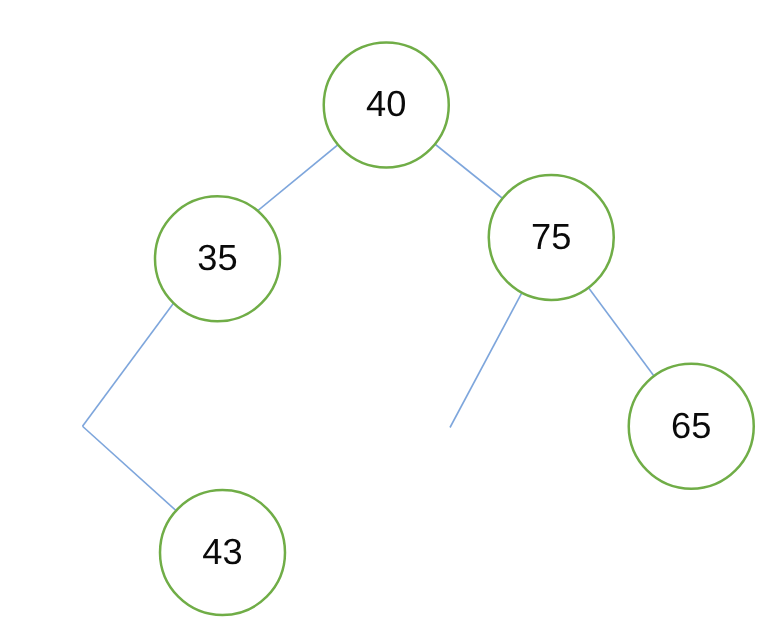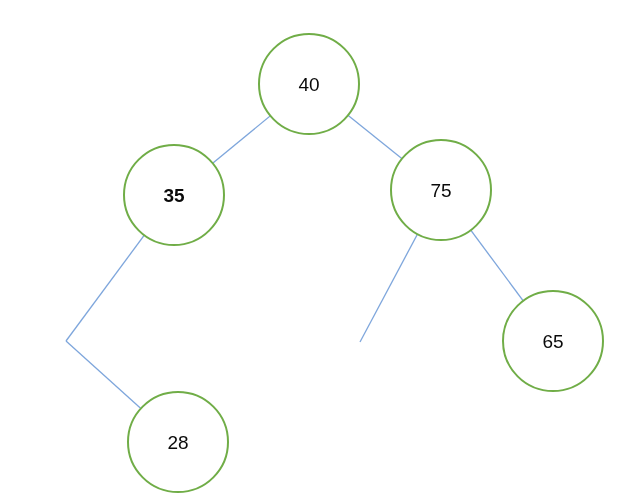--- a/index.html
+++ b/index.html
@@ -26,21 +26,21 @@
     box-sizing: border-box;
     border-radius: 50%;
     border: 2.25px solid var(--node-border, #70AD47);
     background: var(--node-fill, #ffffff);
     display: flex;
     align-items: center;
     justify-content: center;
     z-index: 2;
   }
   .node-label {
-    font-size: 19px;
+    font-size: 29px;
     color: var(--text-color, #0a0a0a);
     line-height: 1;
     user-select: none;
   }
 </style>
 </head>
 <body>
 
 <div class="canvas" style="--bg: #ffffff; --node-border: #70AD47; --node-fill: #ffffff; --text-color: #0a0a0a;">
   <svg class="edges-svg" width="617" height="497" viewBox="0 0 617 497">
@@ -48,25 +48,25 @@
       <line x1="309" y1="84" x2="441" y2="190" stroke="#7EA6DC" stroke-width="1.3"></line>
       <line x1="174" y1="195" x2="66" y2="341" stroke="#7EA6DC" stroke-width="1.3"></line>
       <line x1="441" y1="190" x2="360" y2="342" stroke="#7EA6DC" stroke-width="1.3"></line>
       <line x1="441" y1="190" x2="553" y2="341" stroke="#7EA6DC" stroke-width="1.3"></line>
       <line x1="66" y1="341" x2="178" y2="442" stroke="#7EA6DC" stroke-width="1.3"></line>
     </svg>
 
   <div class="node" style="left: 258px; top: 33px; width: 102px; height: 102px;">
     <span class="node-label">40</span>
   </div>
-  <div class="node" style="left: 123px; top: 144px; width: 102px; height: 102px; font-weight: bold;">
+  <div class="node" style="left: 123px; top: 156px; width: 102px; height: 102px;">
     <span class="node-label">35</span>
   </div>
   <div class="node" style="left: 390px; top: 139px; width: 102px; height: 102px;">
     <span class="node-label">75</span>
   </div>
   <div class="node" style="left: 502px; top: 290px; width: 102px; height: 102px; align-items: center;">
     <span class="node-label">65</span>
   </div>
   <div class="node" style="left: 127px; top: 391px; width: 102px; height: 102px;">
-    <span class="node-label">28</span>
+    <span class="node-label">43</span>
   </div>
 </div>
 
 </body></html>

